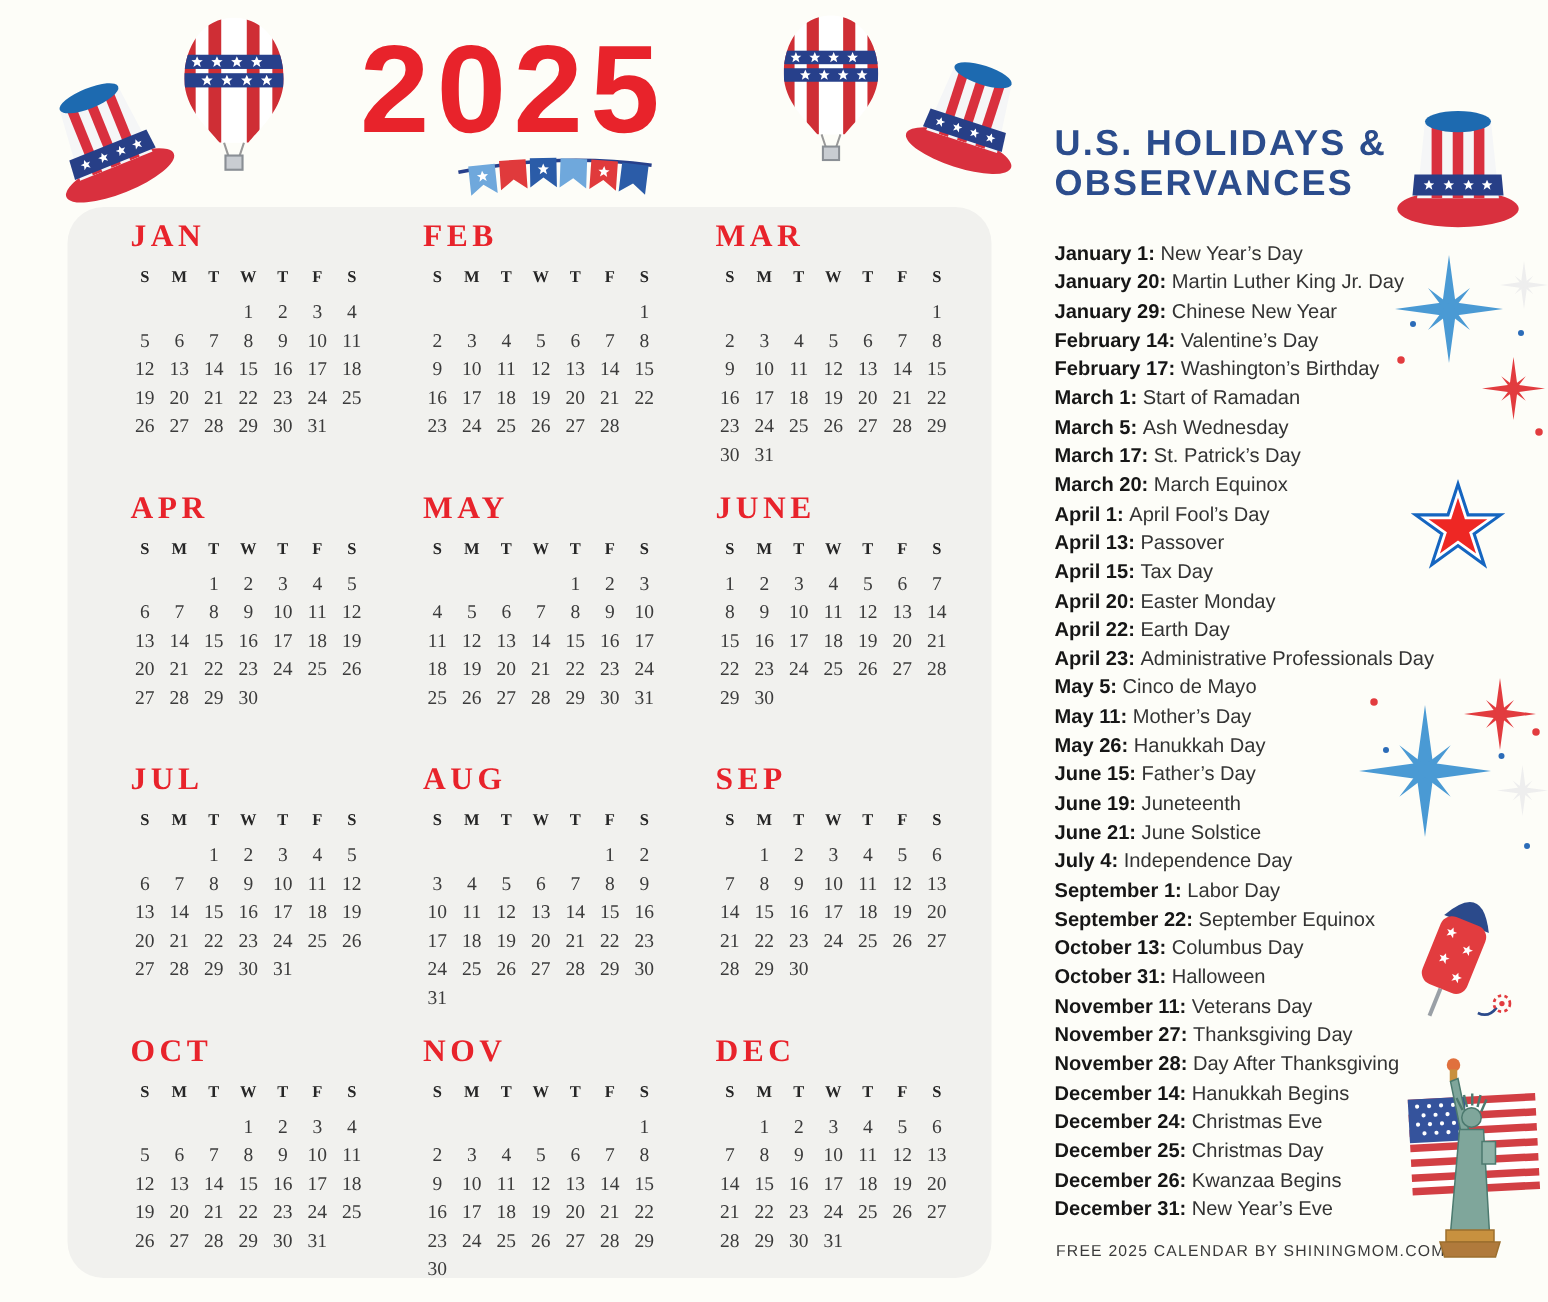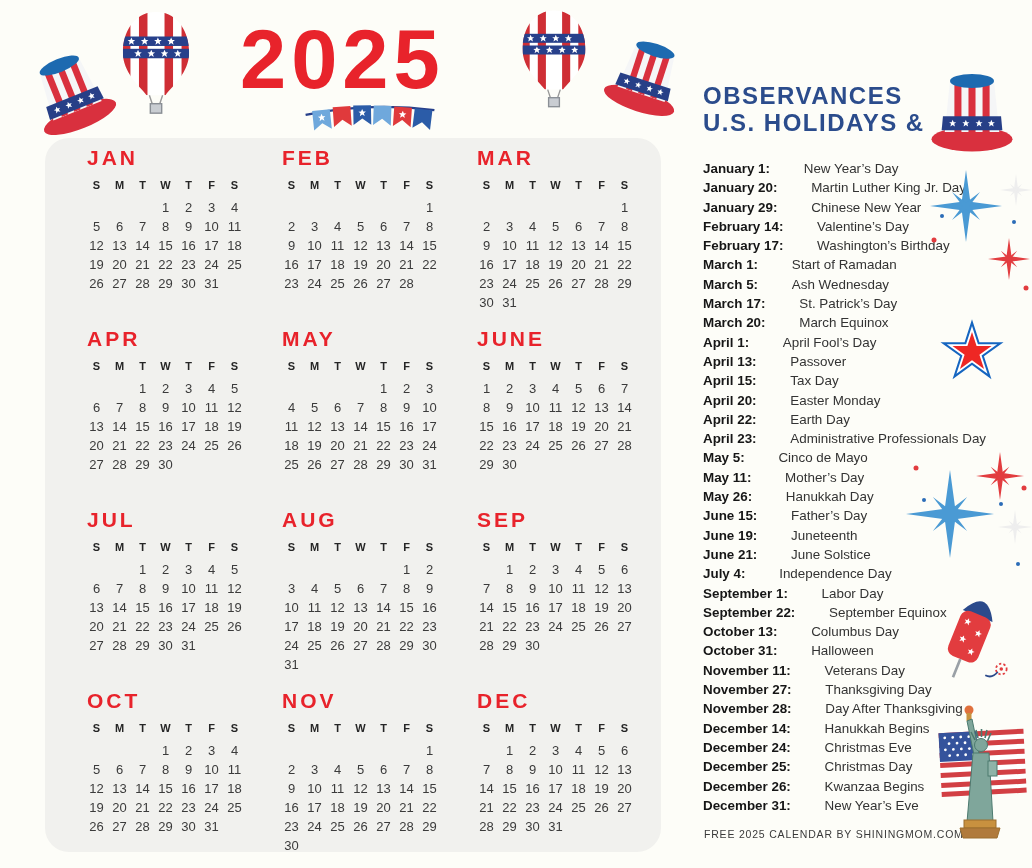--- a/index.html
+++ b/index.html
@@ -25,40 +25,40 @@
   .calendar-panel{
     position:absolute;left:45px;top:138px;width:616px;height:714px;
     background:#f1f1ee;border-radius:24px;
   }
   .months-grid{
     display:grid;
     grid-template-columns:195px 195px 195px;
     grid-auto-rows:181px;
     padding:9px 0 0 40px;
   }
-  .month{width:163px;}
+  .month{width:163px;font-family:Liberation Serif, serif;}
   .month-title{
     font-size:21px;line-height:21px;font-weight:bold;color:#e8232b;
     letter-spacing:3px;margin:0 0 11px 2px;
   }
   .dow-row{display:flex;height:13px;margin-bottom:6px;}
   .dow-row .cell{
     width:23px;text-align:center;font-size:11px;font-weight:bold;color:#262626;
   }
   .week-row{display:flex;height:19px;}
   .week-row .cell{
     width:23px;text-align:center;font-size:13px;line-height:19px;color:#3b3b3b;
   }
   
   .holiday-list{
     position:absolute;left:703px;top:159px;width:262px;
   }
   .holiday-item{font-size:13.4px;line-height:19.3px;white-space:nowrap;}
   .holiday-date{font-weight:bold;color:#161616;}
-  .holiday-name{color:#333;margin-left:30px;}
+  .holiday-name{color:#333;}
   .footer-credit{
     position:absolute;left:704px;top:828px;
     font-size:10.5px;letter-spacing:.8px;color:#3a3a3a;
   }
   svg{display:block;}
 </style>
 </head>
 <body>
 
 <svg width="0" height="0" style="position:absolute" aria-hidden="true">
@@ -166,22 +166,22 @@
       <use href="#sym-hat"></use>
     </svg>
 </div>
 <div class="deco" style="left:928px;top:66px;width:88px;height:90px;">
   <svg width="88" height="90" viewBox="0 0 100 100">
       <use href="#sym-hat"></use>
     </svg>
 </div>
 
 <div class="holidays-title">
+  <div>U.S. HOLIDAYS &amp;</div>
   <div>OBSERVANCES</div>
-  <div>U.S. HOLIDAYS &amp;</div>
 </div>
 
 <div class="calendar-panel">
   <div class="months-grid">
       <div class="month">
     <div class="month-title">JAN</div>
     <div class="dow-row">
           <span class="cell">S</span>
           <span class="cell">M</span>
           <span class="cell">T</span>

